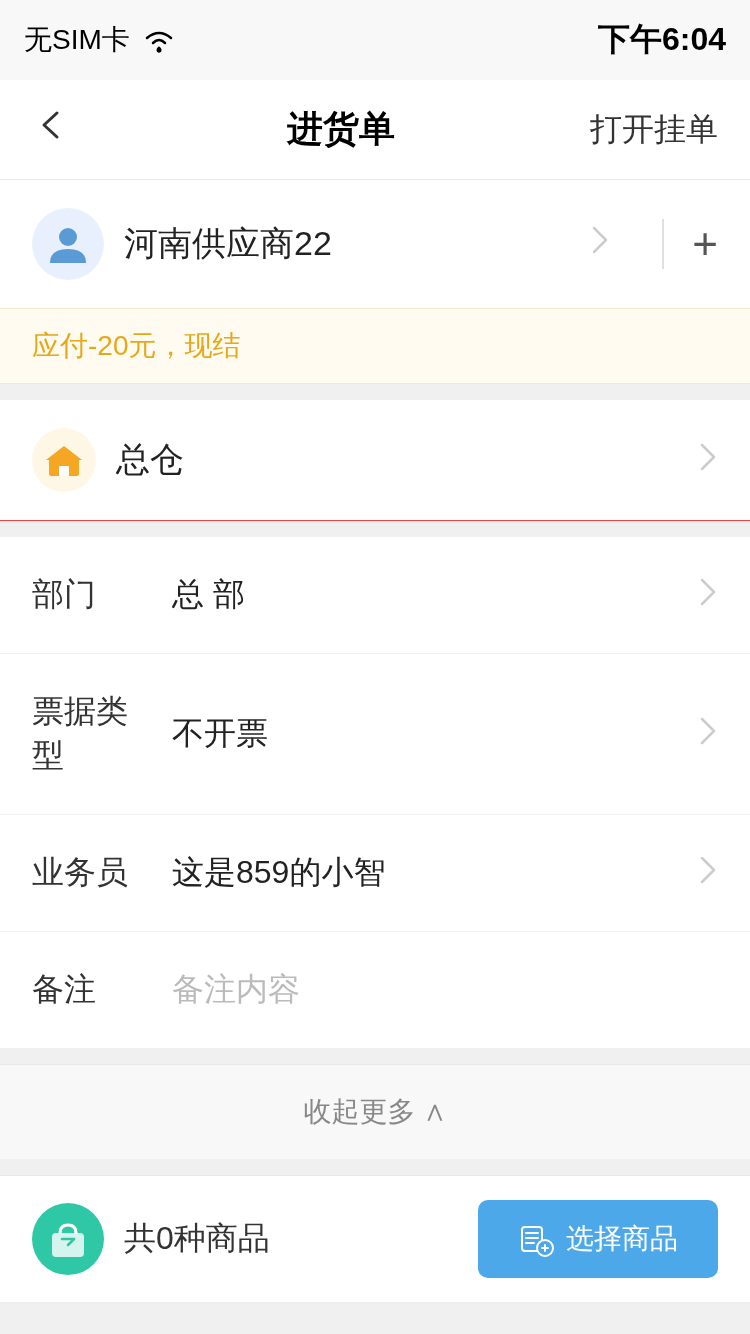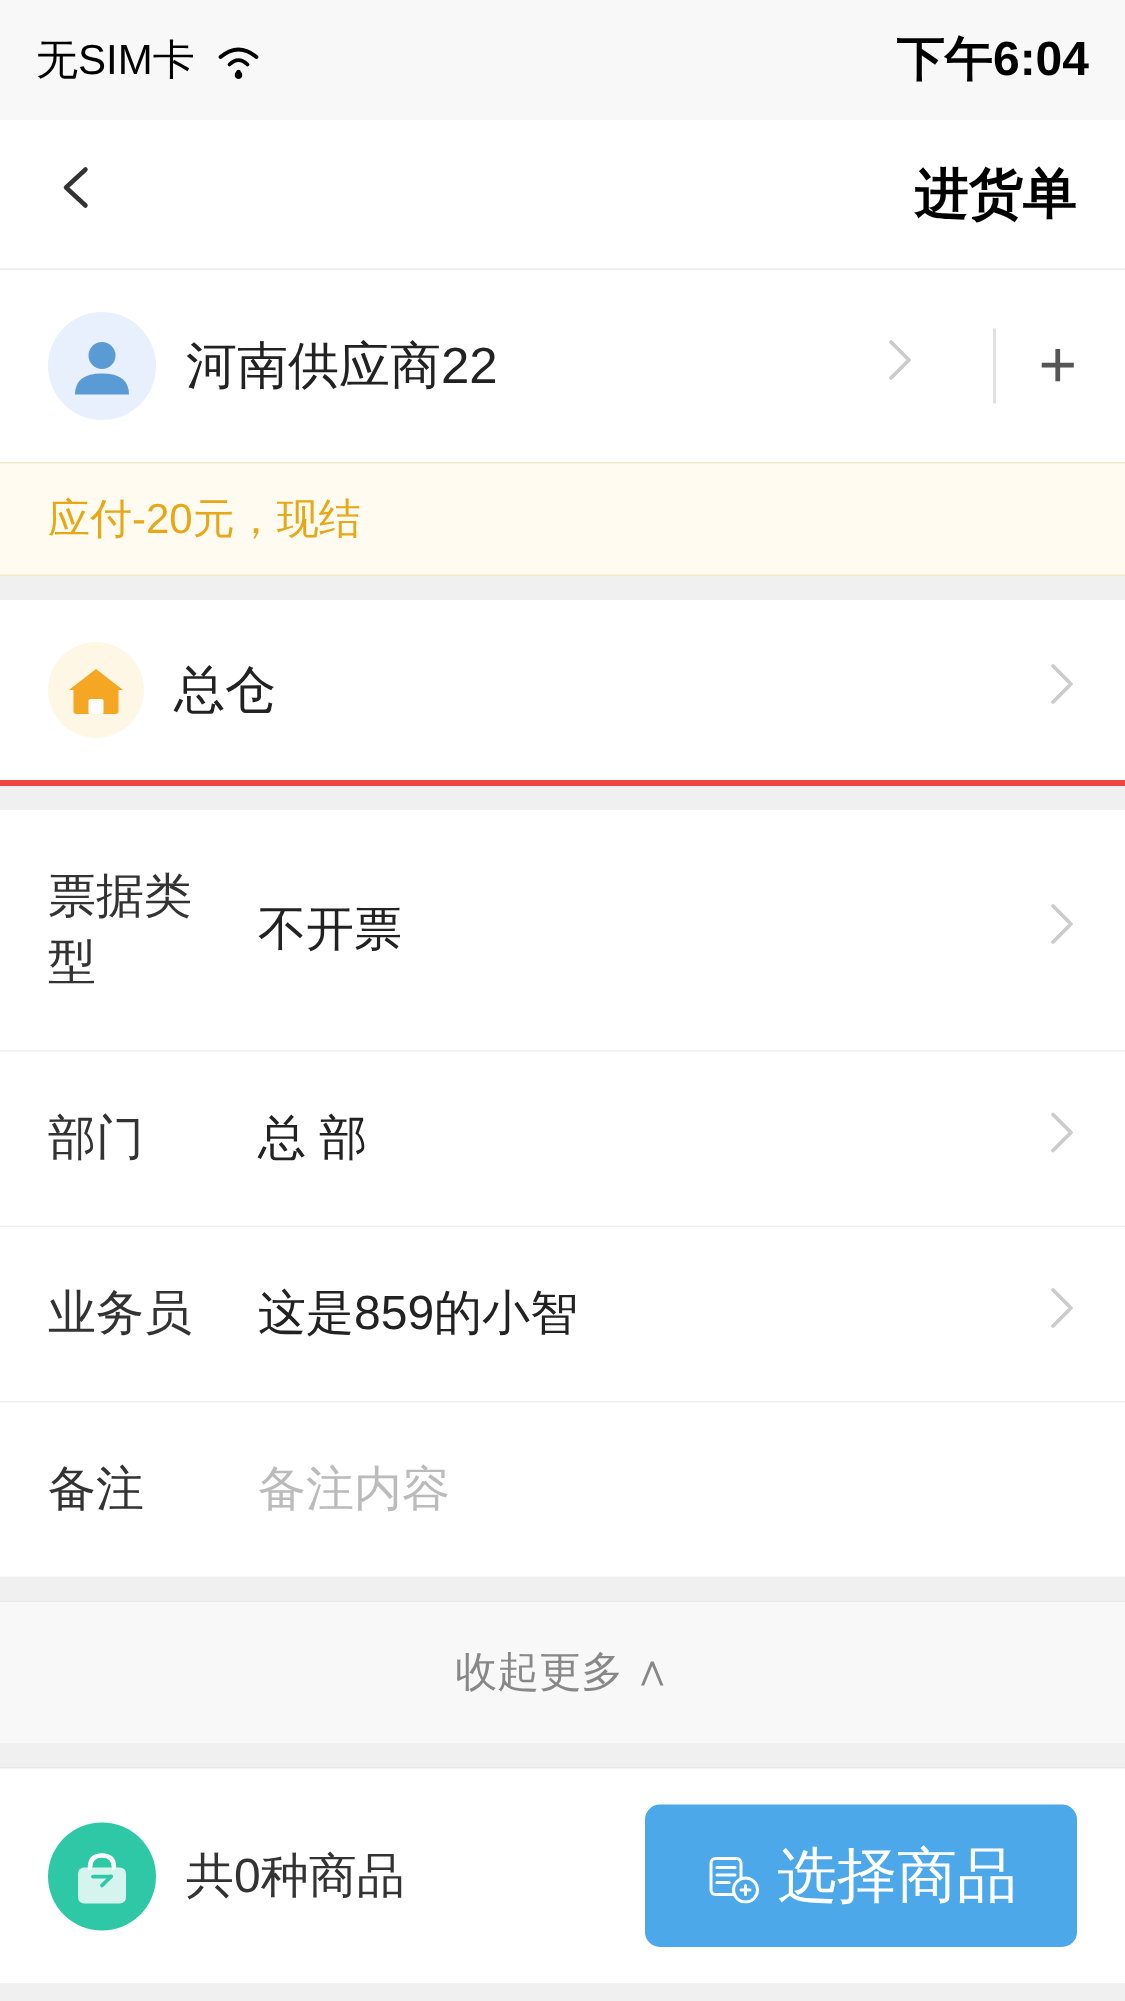--- a/index.html
+++ b/index.html
@@ -135,21 +135,21 @@
       border-top: 1px solid #f5e9c8;
       border-bottom: 1px solid #f5e9c8;
     }
 
     
     .warehouse-row {
       display: flex;
       align-items: center;
       padding: 28px 32px;
       background: #fff;
-      border-bottom: 4px solid #ef4444;
+      border-bottom: 1px solid #ef4444;
     }
     .warehouse-icon {
       width: 64px;
       height: 64px;
       border-radius: 50%;
       background: #fff7e6;
       display: flex;
       align-items: center;
       justify-content: center;
       margin-right: 20px;
@@ -242,21 +242,21 @@
       flex: 1;
       font-size: 32px;
       color: #333;
     }
     .select-product-btn {
       background: #4ca8e8;
       color: #fff;
       border: none;
       border-radius: 10px;
       padding: 20px 40px;
-      font-size: 40px;
+      font-size: 28px;
       cursor: pointer;
       display: flex;
       align-items: center;
       gap: 12px;
     }
     .select-product-btn svg {
       width: 36px;
       height: 36px;
     }
 
@@ -284,20 +284,21 @@
   <div class="status-center">下午6:04</div>
 </div>
 
 <div class="nav-bar">
   <div class="nav-back">
     <svg width="40" height="40" viewBox="0 0 40 40">
       <polyline points="25,8 12,20 25,32" fill="none" stroke="#333" stroke-width="3" stroke-linecap="round" stroke-linejoin="round"></polyline>
     </svg>
   </div>
   <span class="nav-title">进货单</span>
+  <span class="nav-right-btn">打开挂单</span>
 </div>
 
 <div class="content">
 
   <div class="card">
     <div class="supplier-row">
       <div class="supplier-avatar">
 
         <svg viewBox="0 0 46 46" fill="none">
           <circle cx="23" cy="16" r="9" fill="#5b9bd5"></circle>
@@ -332,32 +333,32 @@
         <svg width="20" height="32" viewBox="0 0 20 32">
           <polyline points="4,4 16,16 4,28" fill="none" stroke="#ccc" stroke-width="2.5" stroke-linecap="round" stroke-linejoin="round"></polyline>
         </svg>
       </span>
     </div>
   </div>
 
   <div class="form-section">
 
     <div class="form-row">
-      <span class="form-label">票据类型</span>
-      <span class="form-value">不开票</span>
+      <span class="form-label">部门</span>
+      <span class="form-value">总 部</span>
       <span class="form-chevron">
         <svg width="20" height="32" viewBox="0 0 20 32">
           <polyline points="4,4 16,16 4,28" fill="none" stroke="#ccc" stroke-width="2.5" stroke-linecap="round" stroke-linejoin="round"></polyline>
         </svg>
       </span>
     </div>
 
     <div class="form-row">
-      <span class="form-label">部门</span>
-      <span class="form-value">总 部</span>
+      <span class="form-label">票据类型</span>
+      <span class="form-value">不开票</span>
       <span class="form-chevron">
         <svg width="20" height="32" viewBox="0 0 20 32">
           <polyline points="4,4 16,16 4,28" fill="none" stroke="#ccc" stroke-width="2.5" stroke-linecap="round" stroke-linejoin="round"></polyline>
         </svg>
       </span>
     </div>
 
     <div class="form-row">
       <span class="form-label">业务员</span>
       <span class="form-value">这是859的小智</span>

